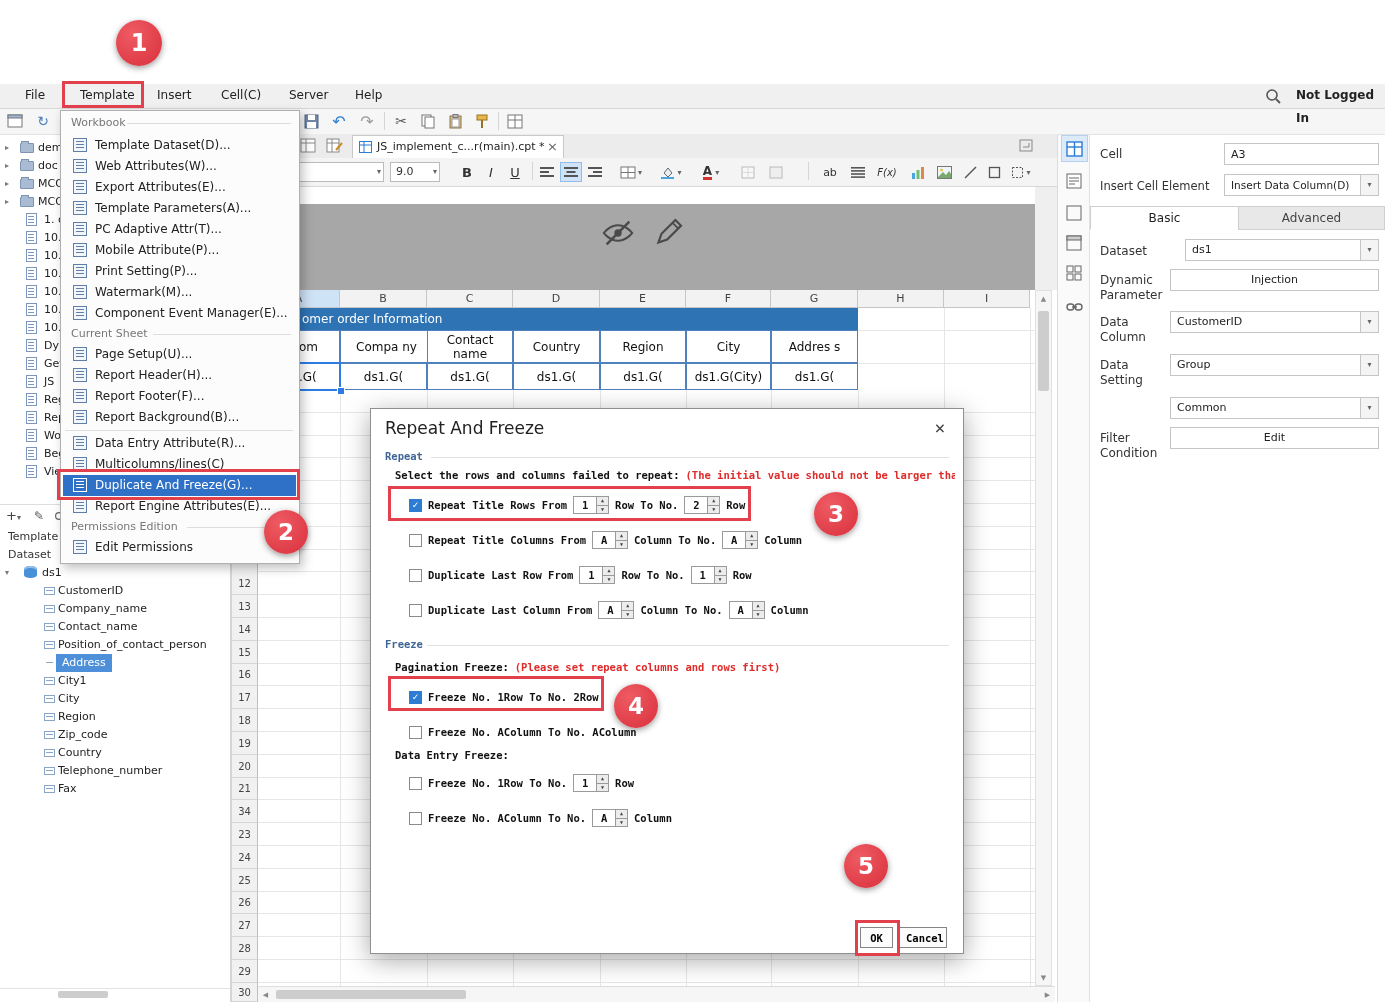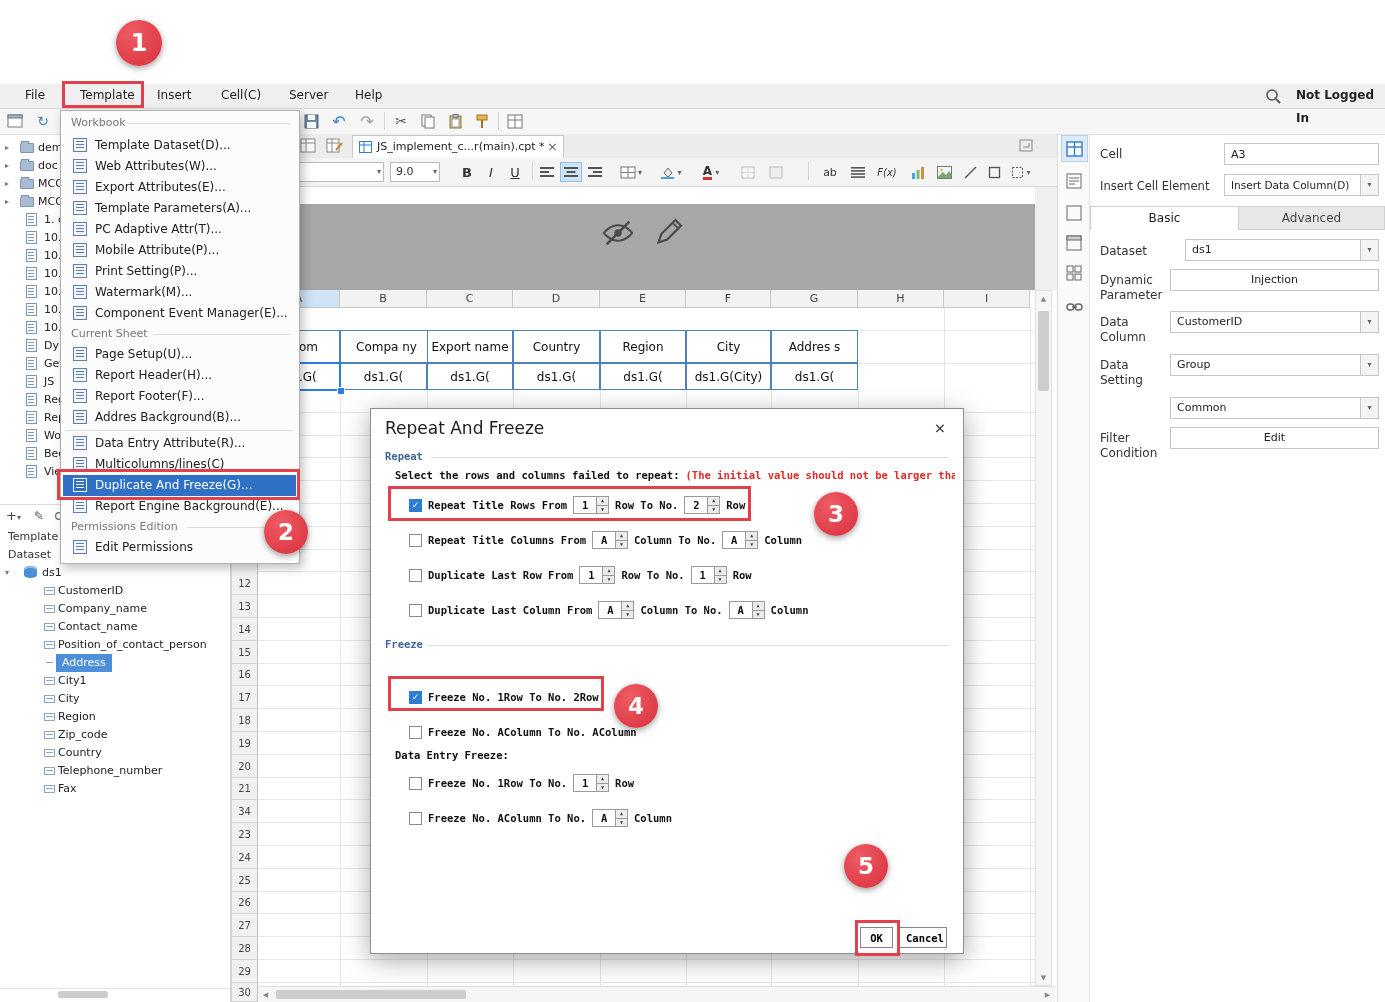--- a/index.html
+++ b/index.html
@@ -364,23 +364,24 @@
   <div class="vline" style="left:686px"></div>
   <div class="vline" style="left:771px"></div>
   <div class="vline" style="left:858px"></div>
   <div class="vline" style="left:944px"></div>
   <div class="vline" style="left:1030px"></div>
   <div class="vline2" style="left:944px"></div>
   <div class="vline2" style="left:1030px"></div>
   <div class="hline2" style="top:330px"></div>
   <div class="hline2" style="top:363px"></div>
 
+  <div class="ttitle"><span>omer order Information</span></div>
   <div class="tcell" style="left:258px;top:330px;width:82px;height:33px;justify-content:flex-start;padding-left:40px">om</div>
   <div class="tcell" style="left:340px;top:330px;width:93px;height:33px">Compa ny</div>
-  <div class="tcell" style="left:427px;top:330px;width:86px;height:33px">Export name</div>
+  <div class="tcell" style="left:427px;top:330px;width:86px;height:33px">Contact name</div>
   <div class="tcell" style="left:513px;top:330px;width:87px;height:33px">Country</div>
   <div class="tcell" style="left:600px;top:330px;width:86px;height:33px">Region</div>
   <div class="tcell" style="left:686px;top:330px;width:85px;height:33px">City</div>
   <div class="tcell" style="left:771px;top:330px;width:87px;height:33px">Addres s</div>
   <div class="tcell" style="left:258px;top:363px;width:82px;height:27px;justify-content:flex-start;padding-left:40px">.G(</div>
   <div class="tcell" style="left:340px;top:363px;width:87px;height:27px">ds1.G(</div>
   <div class="tcell" style="left:427px;top:363px;width:86px;height:27px">ds1.G(</div>
   <div class="tcell" style="left:513px;top:363px;width:87px;height:27px">ds1.G(</div>
   <div class="tcell" style="left:600px;top:363px;width:86px;height:27px">ds1.G(</div>
   <div class="tcell" style="left:686px;top:363px;width:85px;height:27px">ds1.G(City)</div>
@@ -605,38 +606,38 @@
     <div class="tm-item" style="top:254px">
         <span class="tm-ic"></span>
         <span class="lbl">Report Header(H)...</span>
       </div>
     <div class="tm-item" style="top:275px">
         <span class="tm-ic"></span>
         <span class="lbl">Report Footer(F)...</span>
       </div>
     <div class="tm-item" style="top:296px">
         <span class="tm-ic"></span>
-        <span class="lbl">Addres Background(B)...</span>
+        <span class="lbl">Report Background(B)...</span>
       </div>
     <span class="tm-line" style="left:4px;top:319px;width:228px"></span>
     <div class="tm-item" style="top:322px">
         <span class="tm-ic"></span>
         <span class="lbl">Data Entry Attribute(R)...</span>
       </div>
     <div class="tm-item" style="top:343px">
         <span class="tm-ic"></span>
         <span class="lbl">Multicolumns/lines(C)</span>
       </div>
     <div class="tm-item hl" style="top:364px">
         <span class="tm-ic"></span>
         <span class="lbl">Duplicate And Freeze(G)...</span>
       </div>
     <div class="tm-item" style="top:385px">
         <span class="tm-ic"></span>
-        <span class="lbl">Report Engine Background(E)...</span>
+        <span class="lbl">Report Engine Attributes(E)...</span>
       </div>
     <span class="tm-sec" style="top:408px">Permissions Edition</span>
     <span class="tm-line" style="left:126px;top:416px;width:104px"></span>
     <div class="tm-item" style="top:426px">
         <span class="tm-ic"></span>
         <span class="lbl">Edit Permissions</span>
       </div>
   </div>
 
   <div class="dialog">
@@ -728,20 +729,24 @@
           <span class="ud">
             <i>▲</i>
             <i>▼</i>
           </span>
         </span>
       <span>Column</span>
     </div>
 
     <span class="grp" style="left:14px;top:229px">Freeze</span>
     <span class="gline" style="left:56px;top:236px;width:522px"></span>
+    <div class="dtext" style="left:24px;top:252px;width:560px">
+      <span>Pagination Freeze:</span>
+      <span class="red">(Please set repeat columns and rows first)</span>
+    </div>
     <div class="drow" style="left:38px;top:278px">
       <span class="cb on">
           <span>✓</span>
         </span>
       <span>Freeze No. 1Row To No. 2Row</span>
     </div>
     <div class="drow" style="left:38px;top:313px">
       <span class="cb"></span>
       <span>Freeze No. AColumn To No. AColumn</span>
     </div>

